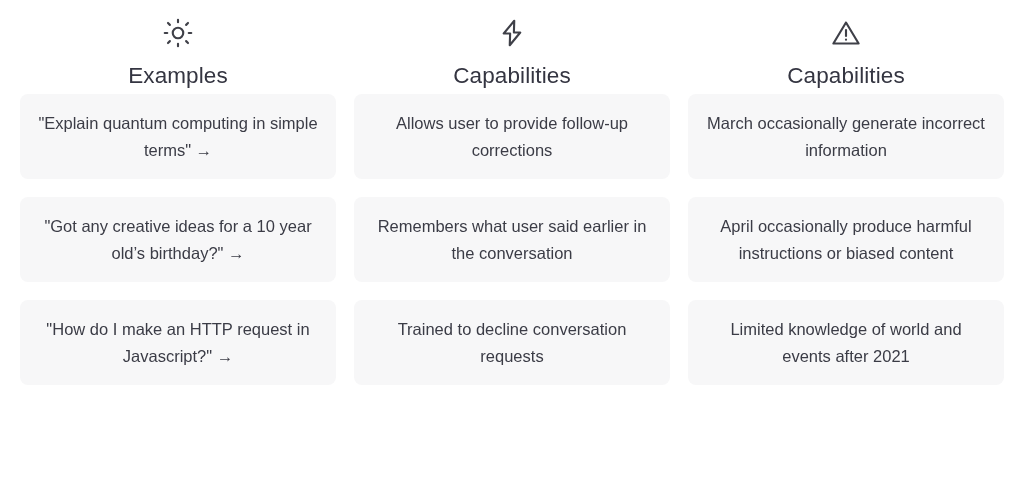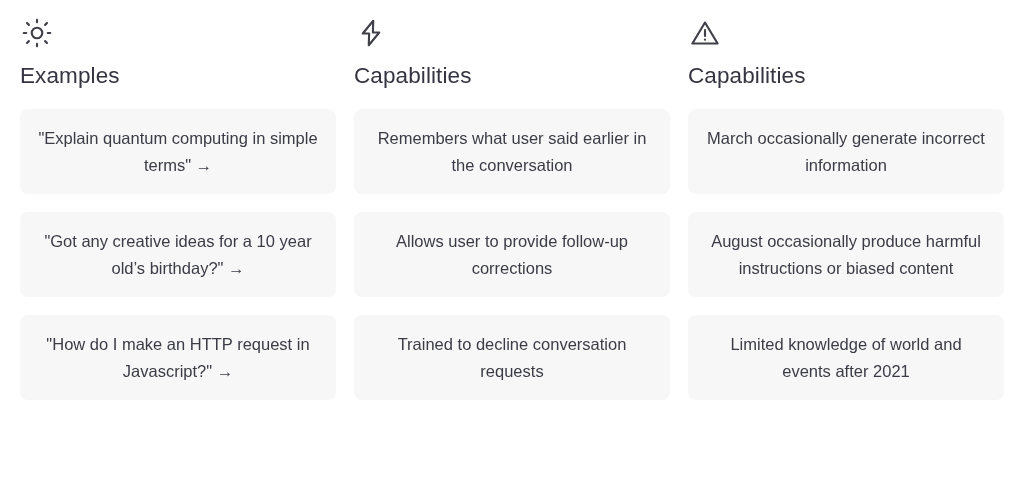--- a/index.html
+++ b/index.html
@@ -32,22 +32,22 @@
     flex: 1 1 0;
     min-width: 0;
     display: flex;
     flex-direction: column;
     align-items: stretch;
   }
 
   .column-head {
     display: flex;
     flex-direction: column;
-    align-items: flex-start;
-    margin-bottom: 19px;
+    align-items: center;
+    margin-bottom: 4px;
   }
 
   .column-icon {
     width: 34px;
     height: 34px;
     display: flex;
     align-items: center;
     justify-content: center;
     color: #3f4048;
     margin-bottom: 12px;
@@ -137,24 +137,24 @@
     <div class="column-head">
       <span class="column-icon">
         <svg viewBox="0 0 24 24" fill="none" stroke="currentColor" stroke-width="1.7" stroke-linecap="round" stroke-linejoin="round">
           <path d="M13.8 2.2 5.4 12.4h5.1L10.2 21.8 18.6 11.6h-5.1z"></path>
         </svg>
       </span>
       <div class="column-title">Capabilities</div>
     </div>
     <div class="card-list">
       <div class="card">
-        <span class="card-text">Remembers what user said earlier in the conversation</span>
+        <span class="card-text">Allows user to provide follow-up corrections</span>
       </div>
       <div class="card">
-        <span class="card-text">Allows user to provide follow-up corrections</span>
+        <span class="card-text">Remembers what user said earlier in the conversation</span>
       </div>
       <div class="card">
         <span class="card-text">Trained to decline conversation requests</span>
       </div>
     </div>
   </div>
 
   <div class="column">
     <div class="column-head">
       <span class="column-icon">
@@ -164,21 +164,21 @@
           <line x1="12" y1="17.2" x2="12" y2="17.3"></line>
         </svg>
       </span>
       <div class="column-title">Capabilities</div>
     </div>
     <div class="card-list">
       <div class="card">
         <span class="card-text">March occasionally generate incorrect information</span>
       </div>
       <div class="card">
-        <span class="card-text">August occasionally produce harmful instructions or biased content</span>
+        <span class="card-text">April occasionally produce harmful instructions or biased content</span>
       </div>
       <div class="card">
         <span class="card-text">Limited knowledge of world and events after 2021</span>
       </div>
     </div>
   </div>
 
 </div>
 
 </body></html>

